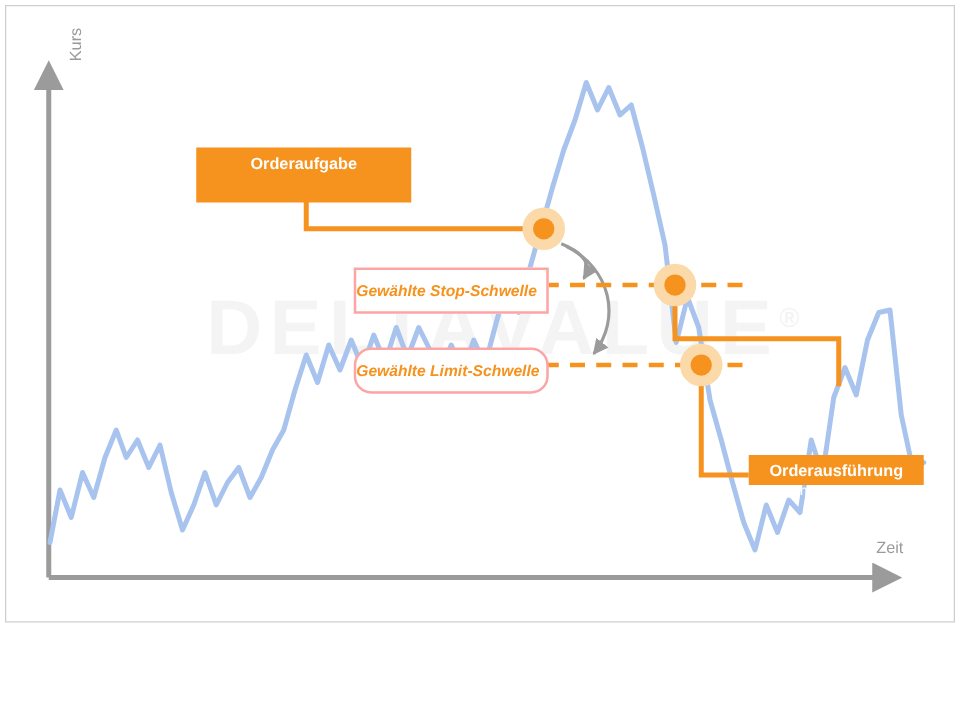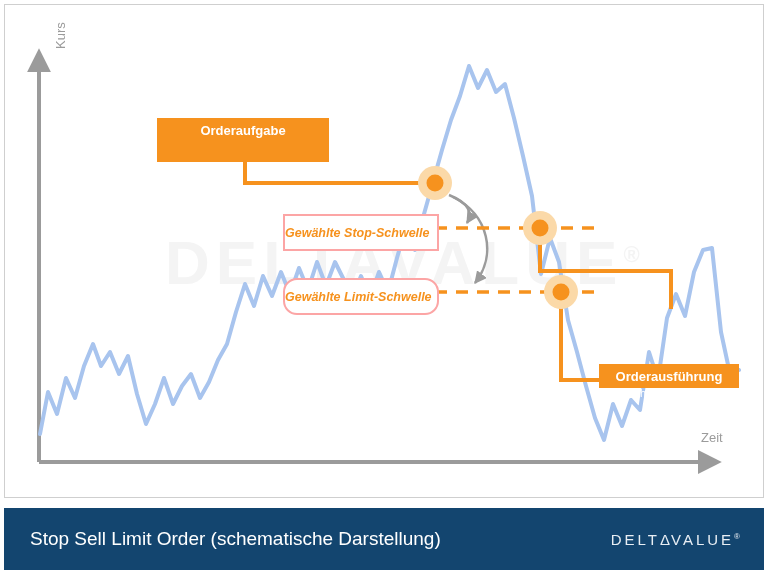--- a/index.html
+++ b/index.html
@@ -130,17 +130,13 @@
       <span>Gewählte Limit-Schwelle</span>
     </div>
 
 
     <div class="cbox" id="box-exec">
       <span class="t1">Orderausführung</span>
       <span class="t2">(Schwelle via Limit Order)</span>
     </div>
   </div>
 
-  <div id="footer">
-    <div id="footer-title">Stop Sell Limit Order (schematische Darstellung)</div>
-    <div id="logo"><span>DELT</span><span class="tri">Δ</span><span>VALUE</span><sup>®</sup></div>
-  </div>
 </div>
 
 </body></html>

